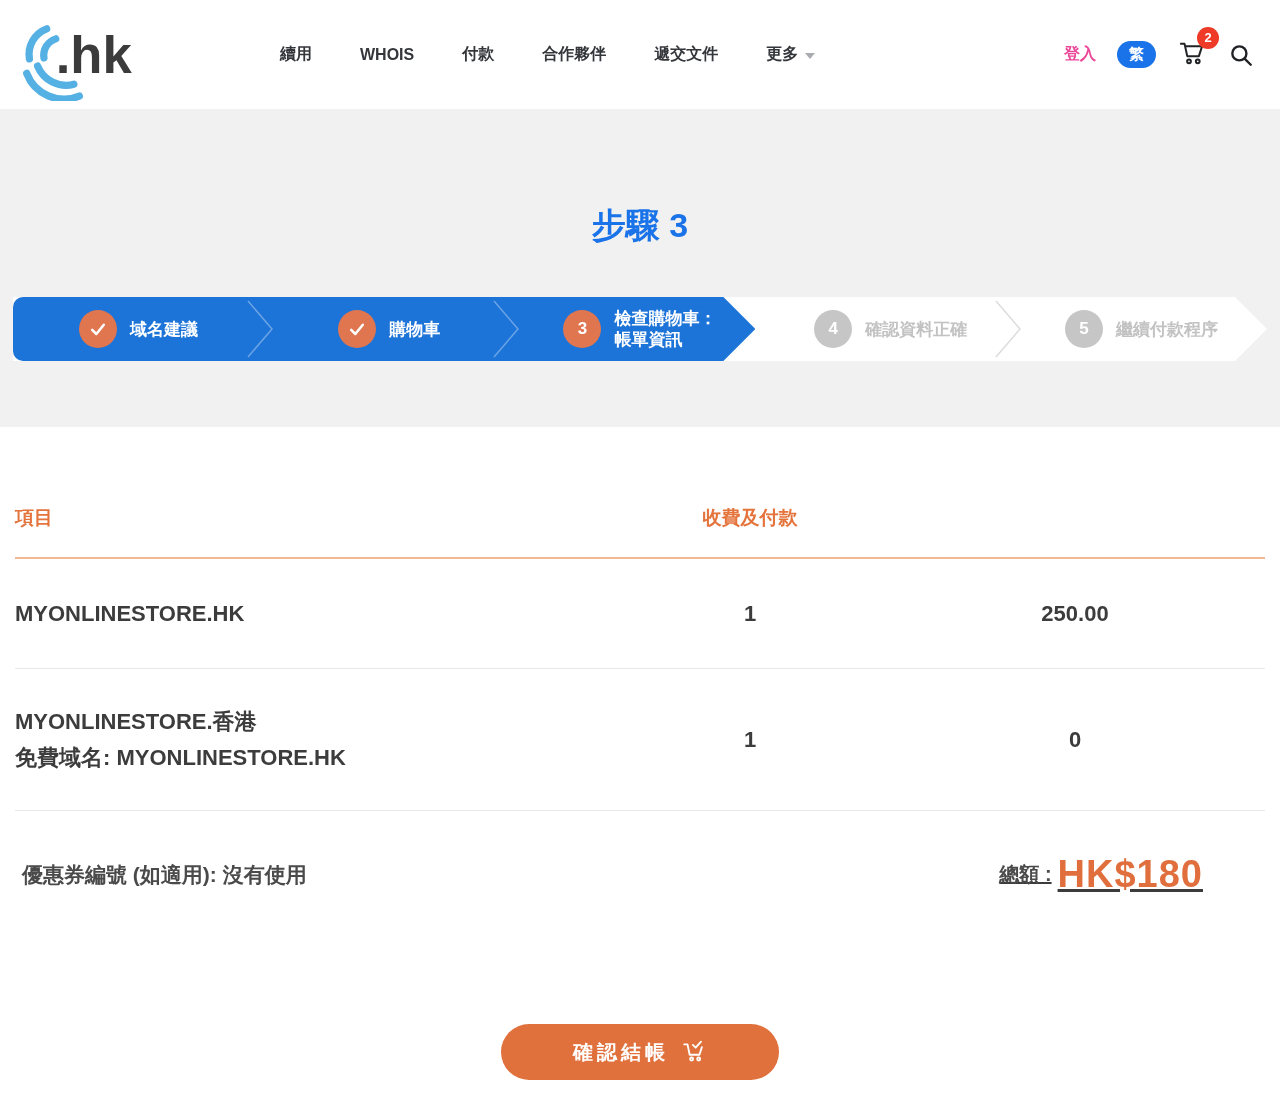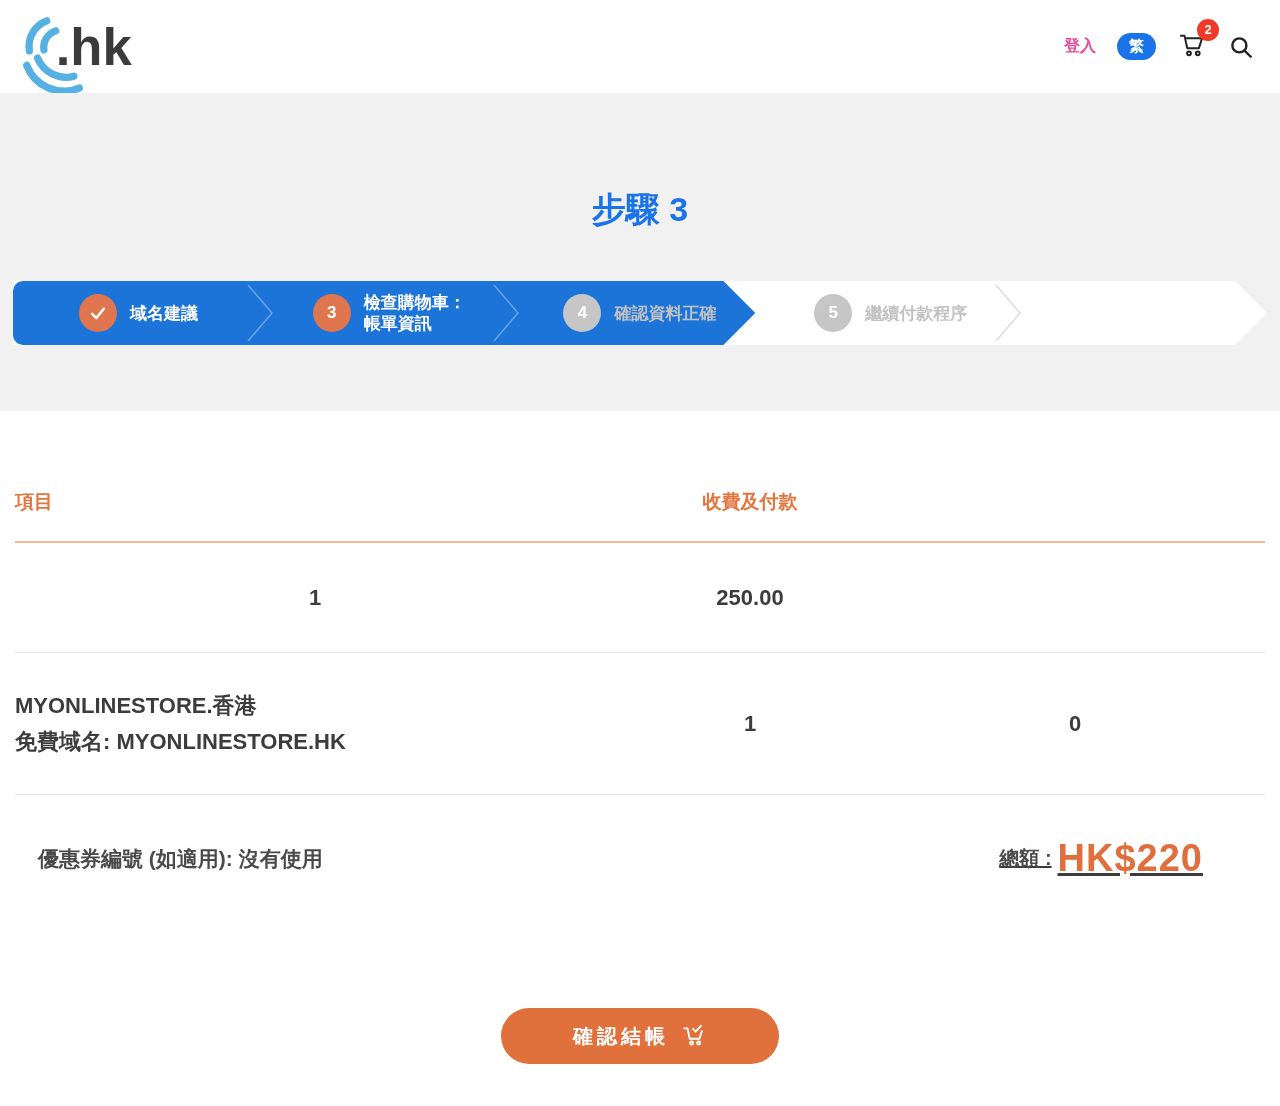--- a/index.html
+++ b/index.html
@@ -1,20 +1,20 @@
 <!DOCTYPE html>
 <html><head>
 <meta charset="utf-8">
 <style>
   * { margin:0; padding:0; box-sizing:border-box; }
   html,body { width:1280px; height:1106px; background:#fff; overflow:hidden;
               font-family:"Liberation Sans","DejaVu Sans",sans-serif; color:#3c3c3c; }
 
   
-  .header { height:93px; display:flex; align-items:center; padding:0 26px 0 14px; background:#fff; }
+  .header { height:109px; display:flex; align-items:center; padding:0 26px 0 14px; background:#fff; }
   .logo { width:118px; height:88px; margin-top:4px; cursor:pointer; flex:0 0 auto; }
   .nav { display:flex; gap:48px; margin-left:148px; align-items:center; }
   .nav-item { font-size:16px; font-weight:700; color:#33363a; cursor:pointer; white-space:nowrap; display:flex; align-items:center; gap:7px; }
   .caret { width:0; height:0; border-left:5px solid transparent; border-right:5px solid transparent; border-top:6px solid #a9adb2; margin-top:2px; }
   .header-right { margin-left:auto; display:flex; align-items:center; gap:21px; }
   .login { font-size:16px; font-weight:700; color:#ec4899; cursor:pointer; }
   .lang-pill { background:#1a73e8; color:#fff; font-size:15px; font-weight:700;
                border-radius:14px; padding:4px 12px; cursor:pointer; }
   .cart-wrap { position:relative; cursor:pointer; }
   .badge { position:absolute; top:-11px; right:-12px; background:#ee3a26; color:#fff;
@@ -45,21 +45,21 @@
   
   .table { padding:78px 15px 0 15px; }
   .trow { display:grid; grid-template-columns:1fr 270px 380px; align-items:center; }
   .trow .c2, .trow .c3 { text-align:center; }
   .head-row { padding-bottom:26px; border-bottom:2px solid #f3b992; }
   .head-cell { color:#e4743c; font-size:19px; font-weight:700; }
   .item-row-1 { height:110px; border-bottom:1px solid #e8e8e8; }
   .item-row-2 { height:142px; border-bottom:1px solid #e8e8e8; }
   .cell-name { font-size:22px; font-weight:700; color:#3c3c3c; white-space:pre-line; line-height:36px; }
   .cell-num { font-size:22px; font-weight:700; color:#3c3c3c; }
-  .summary-row { display:flex; align-items:center; padding:42px 15px 0 38px; }
+  .summary-row { display:flex; align-items:center; padding:42px 15px 0 22px; }
   .coupon { font-size:21px; font-weight:700; color:#4a4a4a; }
   .total-wrap { margin-left:auto; display:flex; align-items:center; gap:6px; padding-right:62px;text-decoration:underline; }
   .total-label { font-size:20px; font-weight:700; color:#4a4a4a; }
   .total-value { font-size:38px; font-weight:700; color:#e06f3d; letter-spacing:1px; }
 
   
   .btn-row { display:flex; justify-content:center; margin-top:128px; }
   .confirm-btn { background:#e0703c; border:none; color:#fff; cursor:pointer;
                  width:278px; height:56px; border-radius:28px;
                  font-size:20px; font-weight:600; letter-spacing:4px;
@@ -73,20 +73,41 @@
   <svg class="logo" viewBox="0 0 130 92">
     <g stroke="#55b0e4" stroke-width="8" fill="none" stroke-linecap="round">
       <path d="M46 26 A19 19 0 0 0 33 47"></path>
       <path d="M36 15 A30 30 0 0 0 17 48"></path>
       <path d="M26 56 A34 34 0 0 0 66 76"></path>
       <path d="M14 64 A44 44 0 0 0 72 89"></path>
     </g>
     <text x="46" y="64" font-size="58" font-weight="bold" fill="#3b3b3b">.hk</text>
   </svg>
 
+  <div class="nav">
+    <div class="nav-item">
+        <span>續用</span>
+      </div>
+    <div class="nav-item">
+        <span>WHOIS</span>
+      </div>
+    <div class="nav-item">
+        <span>付款</span>
+      </div>
+    <div class="nav-item">
+        <span>合作夥伴</span>
+      </div>
+    <div class="nav-item">
+        <span>遞交文件</span>
+      </div>
+    <div class="nav-item">
+      <span>更多</span>
+      <span class="caret"></span>
+    </div>
+  </div>
 
   <div class="header-right">
     <span class="login">登入</span>
     <span class="lang-pill">繁</span>
     <div class="cart-wrap">
       <svg width="30" height="30" viewBox="0 0 24 24" fill="none" stroke="#202225" stroke-width="1.6" stroke-linejoin="round">
         <path d="M2.5 4.5 H6 l2.2 10 h9.3 l2.6 -8 H7"></path>
         <circle cx="9.6" cy="18.6" r="1.5"></circle>
         <circle cx="16.6" cy="18.6" r="1.5"></circle>
       </svg>
@@ -120,20 +141,29 @@
 
     <div class="steps">
       <div class="step done">
         <span class="step-circle">
           <svg width="20" height="20" viewBox="0 0 24 24" fill="none" stroke="#fff" stroke-width="3" stroke-linecap="round" stroke-linejoin="round">
               <polyline points="5 13 10 18 19 7"></polyline>
             </svg>
         </span>
         <span class="step-label">域名建議</span>
       </div>
+      <div class="step done">
+        <span class="step-circle">
+          <svg width="20" height="20" viewBox="0 0 24 24" fill="none" stroke="#fff" stroke-width="3" stroke-linecap="round" stroke-linejoin="round">
+              <polyline points="5 13 10 18 19 7"></polyline>
+            </svg>
+        </span>
+
+        <span class="step-label">購物車</span>
+      </div>
       <div class="step current">
         <span class="step-circle">3</span>
         <span class="step-label">檢查購物車：
 帳單資訊</span>
       </div>
       <div class="step todo">
         <span class="step-circle">4</span>
         <span class="step-label">確認資料正確</span>
       </div>
       <div class="step todo">
@@ -144,37 +174,38 @@
   </div>
 </div>
 
 <div class="table">
   <div class="trow head-row">
     <div class="head-cell c1">項目</div>
     <div class="head-cell c3">收費及付款</div>
   </div>
 
   <div class="trow item-row-1">
+    <div class="cell-name c1">MYONLINESTORE.HK</div>
     <div class="cell-num c2">1</div>
     <div class="cell-num c3">250.00</div>
   </div>
 
   <div class="trow item-row-2">
     <div class="cell-name c1">MYONLINESTORE.香港
 免費域名: MYONLINESTORE.HK</div>
     <div class="cell-num c2">1</div>
     <div class="cell-num c3">0</div>
   </div>
 </div>
 
 <div class="summary-row">
   <div class="coupon">優惠券編號 (如適用): 沒有使用</div>
   <div class="total-wrap">
     <span class="total-label">總額 :</span>
-    <span class="total-value">HK$220</span>
+    <span class="total-value">HK$180</span>
   </div>
 </div>
 
 <div class="btn-row">
   <button class="confirm-btn">
     <span>確認結帳</span>
     <svg width="26" height="26" viewBox="0 0 24 24" fill="none" stroke="#fff" stroke-width="1.7" stroke-linecap="round" stroke-linejoin="round">
       <path d="M3 5 H6 l2 9.5 h9 l2.3 -7"></path>
       <polyline points="11 5.5 13.5 8 18.5 2.5"></polyline>
       <circle cx="9.8" cy="18.5" r="1.4"></circle>

